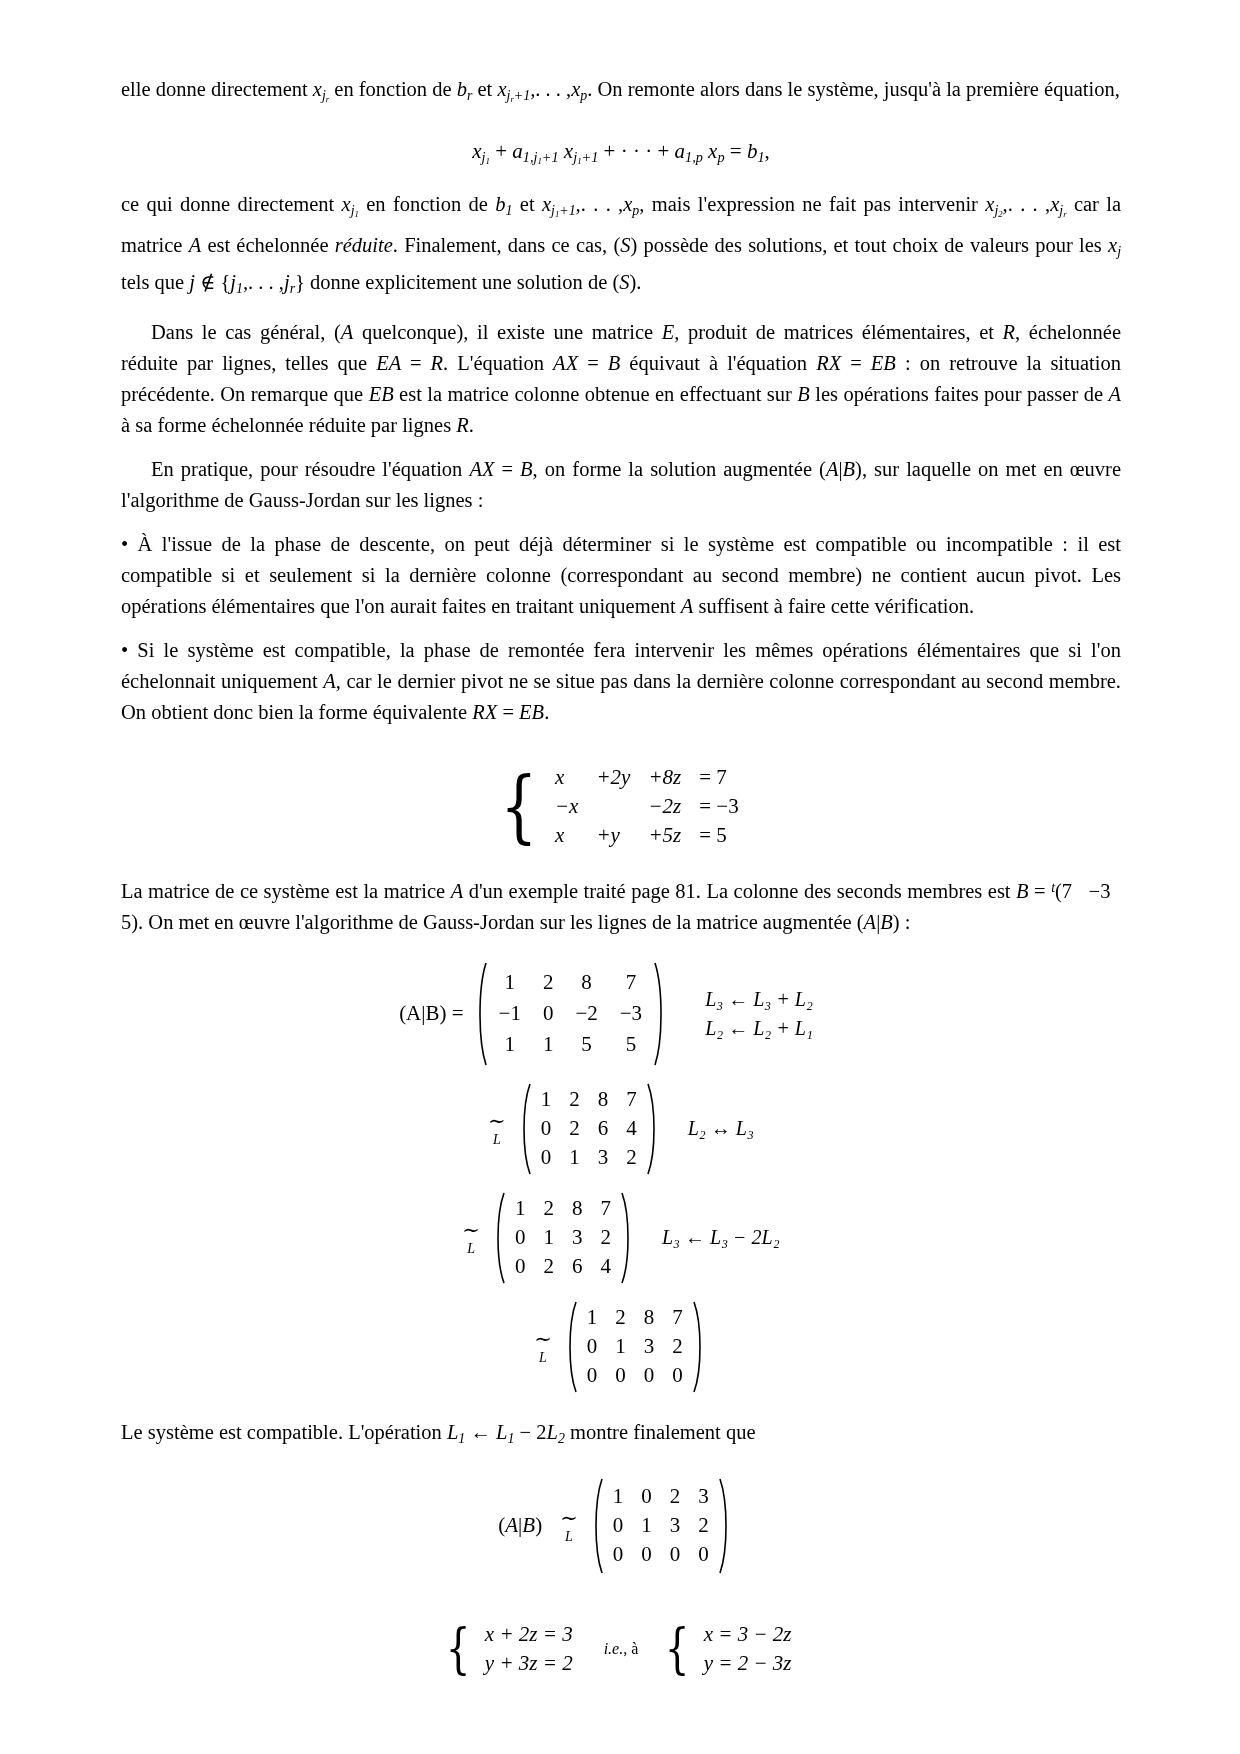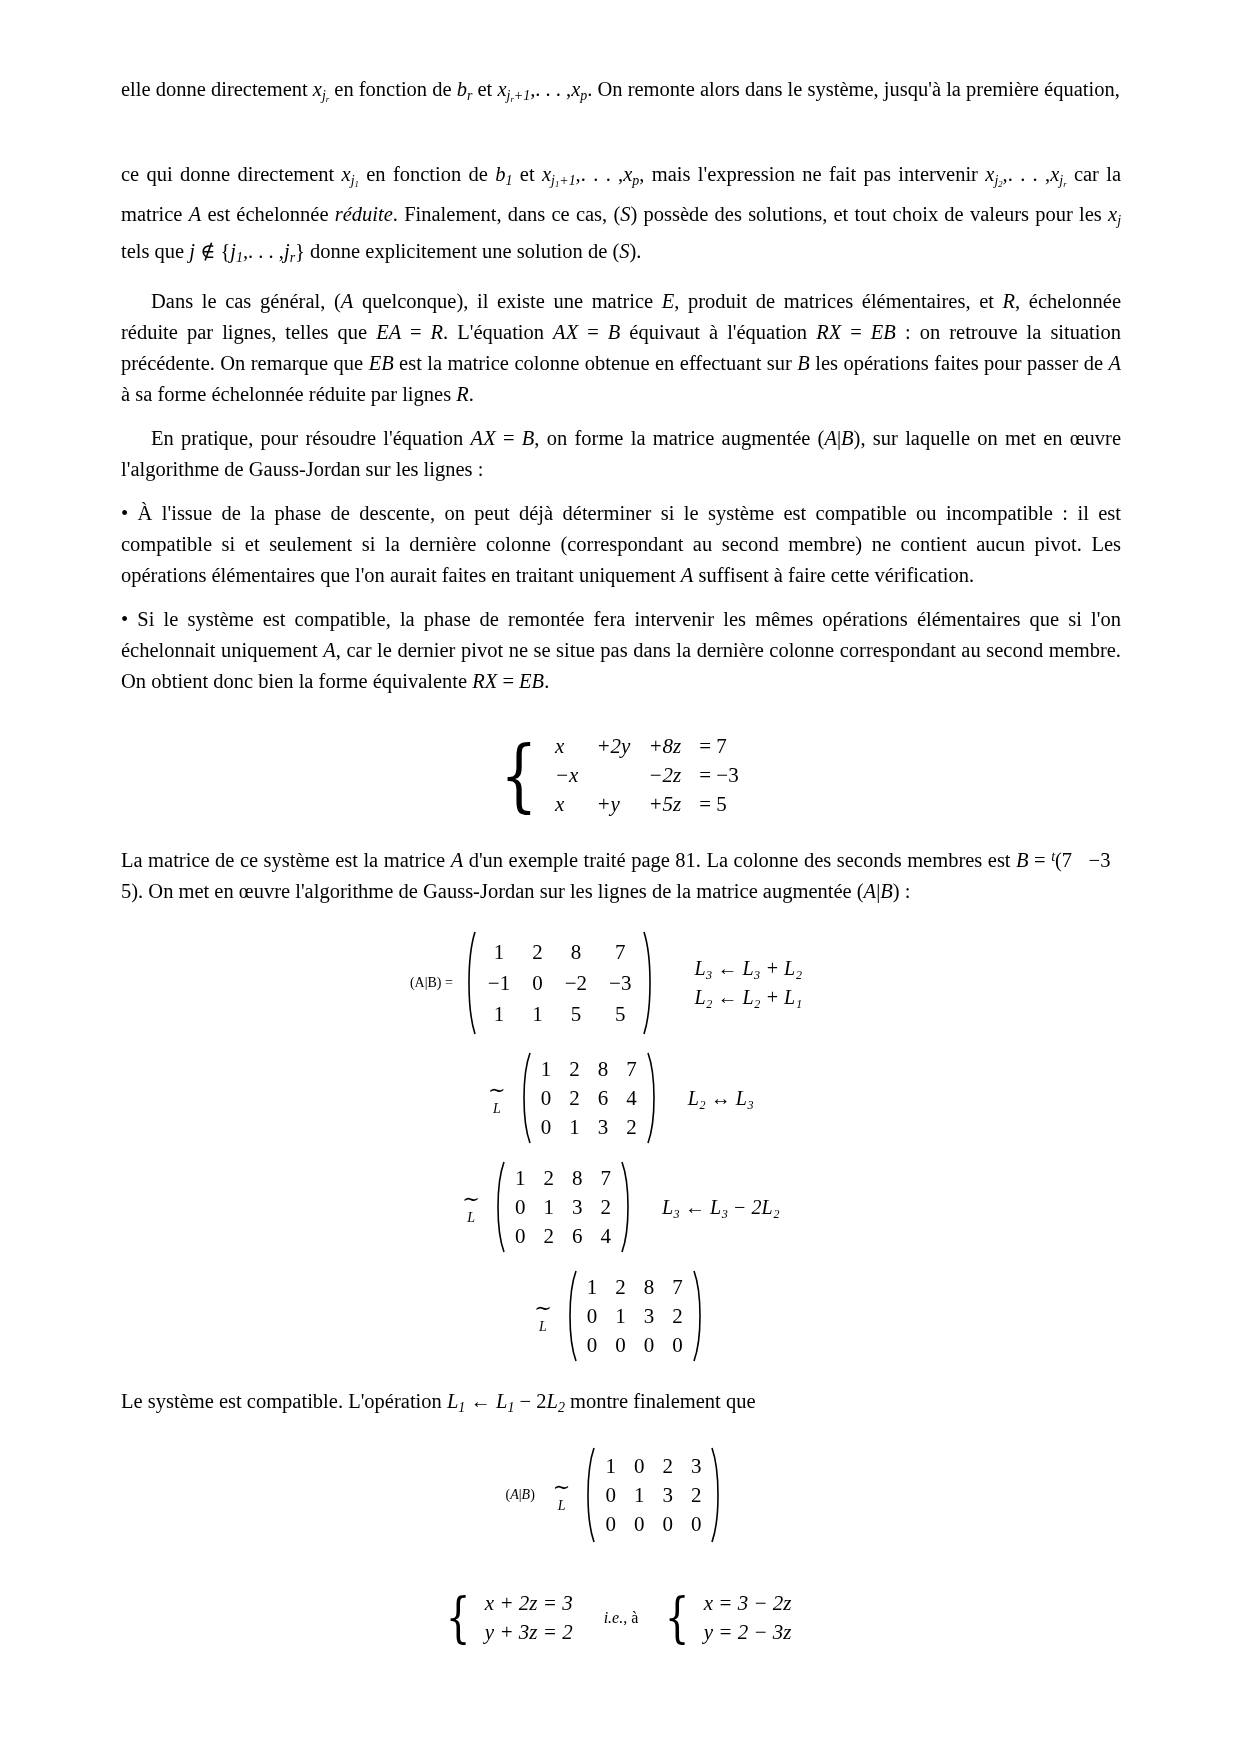--- a/index.html
+++ b/index.html
@@ -155,47 +155,50 @@
 
   .ops {
     font-size: 20px;
     line-height: 1.45;
     margin-left: 36px;
     white-space: nowrap;
   }
   .ops div { font-style: italic; }
 
   .eqlabel {
-    font-size: 14px;
+    font-size: 21px;
     margin-right: 8px;
     white-space: nowrap;
   }
 </style>
 </head>
 <body>
 
 <div class="page">
 <div class="content">
 
   <p class="para"><span>elle donne directement </span><span class="m">x<span class="sub">j<span class="subsub">r</span></span></span><span> en fonction de </span><span class="m">b<span class="sub">r</span></span><span> et </span><span class="m">x<span class="sub">j<span class="subsub">r</span>+1</span>,<span class="mr">. . . ,</span>x<span class="sub">p</span></span><span>. On remonte alors dans le système, jusqu'à la première équation,</span></p>
 
   <div class="gap-md"></div>
 
+  <div class="display">
+    <span class="m">x<span class="sub">j<span class="subsub">1</span></span> <span class="mr">+</span> a<span class="sub">1,j<span class="subsub">1</span>+1</span> x<span class="sub">j<span class="subsub">1</span>+1</span> <span class="mr">+ · · · +</span> a<span class="sub">1,p</span> x<span class="sub">p</span> <span class="mr">= </span>b<span class="sub">1</span><span class="mr">,</span></span>
+  </div>
 
   <div class="gap-md"></div>
 
   <p class="para"><span>ce qui donne directement </span><span class="m">x<span class="sub">j<span class="subsub">1</span></span></span><span> en fonction de </span><span class="m">b<span class="sub">1</span></span><span> et </span><span class="m">x<span class="sub">j<span class="subsub">1</span>+1</span>,<span class="mr">. . . ,</span>x<span class="sub">p</span></span><span>, mais l'expression ne fait pas intervenir </span><span class="m">x<span class="sub">j<span class="subsub">2</span></span>,<span class="mr">. . . ,</span>x<span class="sub">j<span class="subsub">r</span></span></span><span> car la matrice </span><span class="m">A</span><span> est échelonnée </span><span class="it">réduite</span><span>. Finalement, dans ce cas, </span><span>(<span class="m">S</span>)</span><span> possède des solutions, et tout choix de valeurs pour les </span><span class="m">x<span class="sub">j</span></span><span> tels que </span><span class="m">j <span class="mr">∉ {</span>j<span class="sub">1</span>,<span class="mr">. . . ,</span>j<span class="sub">r</span><span class="mr">}</span></span><span> donne explicitement une solution de </span><span>(<span class="m">S</span>)</span><span>.</span></p>
 
   <div class="gap-sm"></div>
 
   <p class="para indent"><span>Dans le cas général, (</span><span class="m">A</span><span> quelconque), il existe une matrice </span><span class="m">E</span><span>, produit de matrices élémentaires, et </span><span class="m">R</span><span>, échelonnée réduite par lignes, telles que </span><span class="m">EA <span class="mr">=</span> R</span><span>. L'équation </span><span class="m">AX <span class="mr">=</span> B</span><span> équivaut à l'équation </span><span class="m">RX <span class="mr">=</span> EB</span><span> : on retrouve la situation précédente. On remarque que </span><span class="m">EB</span><span> est la matrice colonne obtenue en effectuant sur </span><span class="m">B</span><span> les opérations faites pour passer de </span><span class="m">A</span><span> à sa forme échelonnée réduite par lignes </span><span class="m">R</span><span>.</span></p>
 
   <div class="gap-sm"></div>
 
-  <p class="para indent"><span>En pratique, pour résoudre l'équation </span><span class="m">AX <span class="mr">=</span> B</span><span>, on forme la matrice augmentée </span><span>(<span class="m">A</span>|<span class="m">B</span>)</span><span>, sur laquelle on met en œuvre l'algorithme de Gauss-Jordan sur les lignes :</span></p>
+  <p class="para indent"><span>En pratique, pour résoudre l'équation </span><span class="m">AX <span class="mr">=</span> B</span><span>, on forme la solution augmentée </span><span>(<span class="m">A</span>|<span class="m">B</span>)</span><span>, sur laquelle on met en œuvre l'algorithme de Gauss-Jordan sur les lignes :</span></p>
 
   <div class="gap-sm"></div>
 
   <p class="para"><span>•</span> <span>À l'issue de la phase de descente, on peut déjà déterminer si le système est compatible ou incompatible : il est compatible si et seulement si la dernière colonne (correspondant au second membre) ne contient aucun pivot. Les opérations élémentaires que l'on aurait faites en traitant uniquement </span><span class="m">A</span><span> suffisent à faire cette vérification.</span></p>
 
   <div class="gap-sm"></div>
 
   <p class="para"><span>•</span> <span>Si le système est compatible, la phase de remontée fera intervenir les mêmes opérations élémentaires que si l'on échelonnait uniquement </span><span class="m">A</span><span>, car le dernier pivot ne se situe pas dans la dernière colonne correspondant au second membre. On obtient donc bien la forme équivalente </span><span class="m">RX <span class="mr">=</span> EB</span><span>.</span></p>
 
   <div class="gap-sm"></div>

